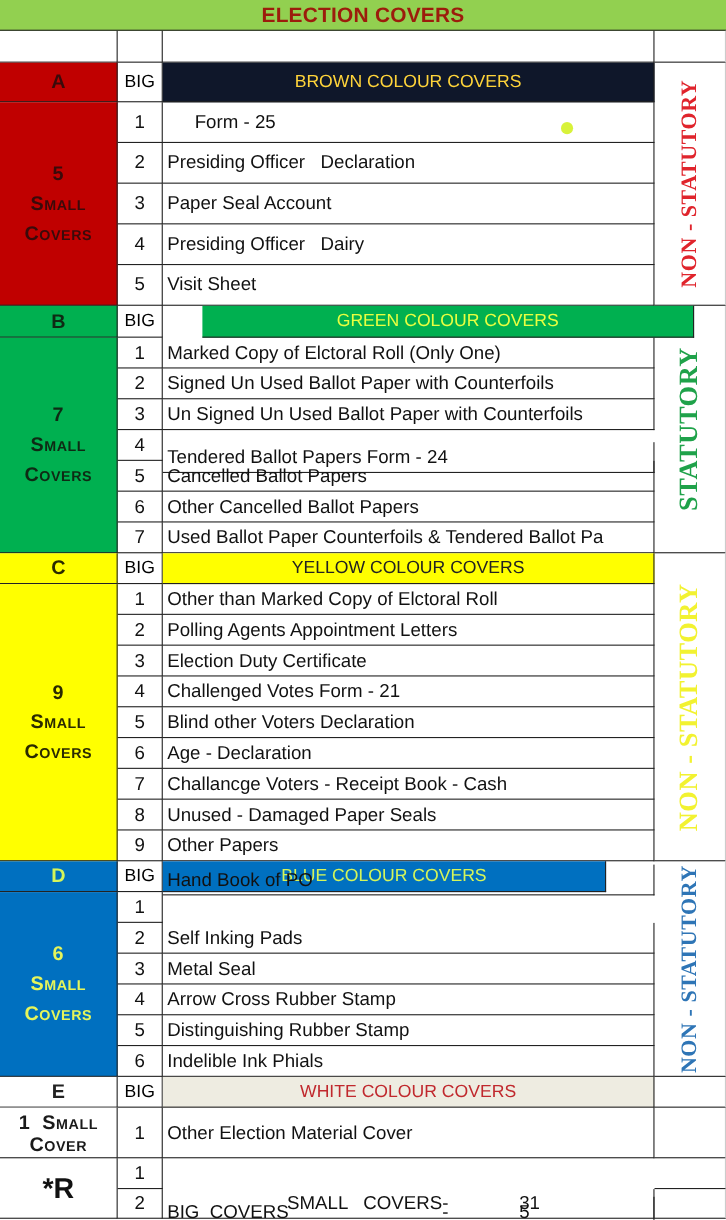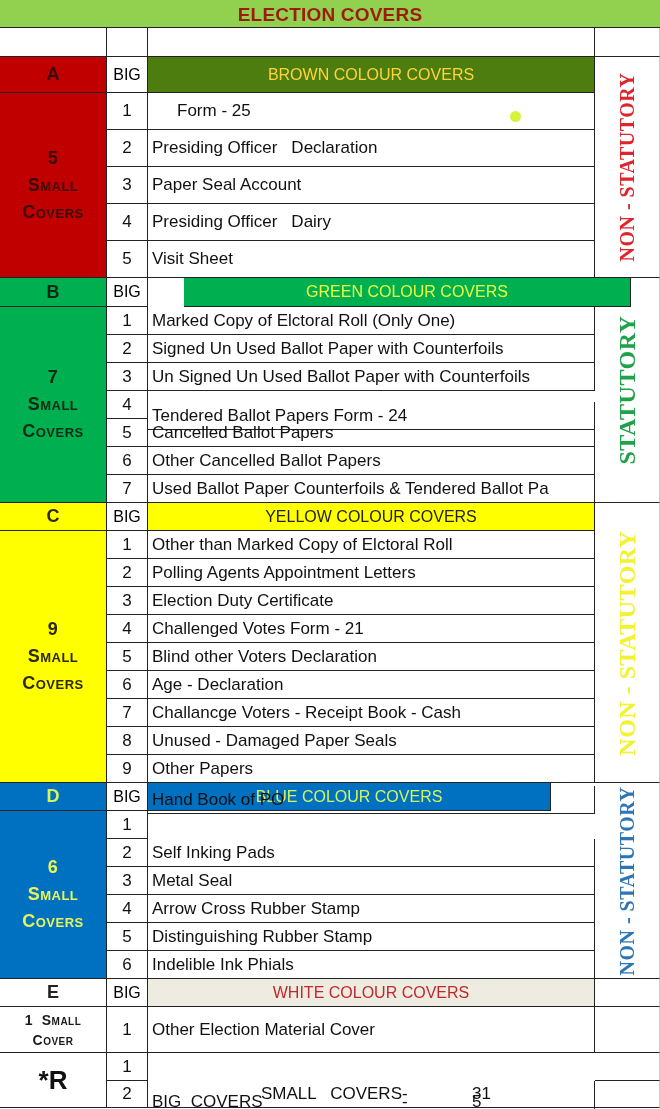--- a/index.html
+++ b/index.html
@@ -30,21 +30,21 @@
 <div class="abs title">ELECTION COVERS</div>
 
 <div class="cell" style="left:0;top:28px;width:107px;height:29px;"></div>
 <div class="cell" style="left:107px;top:28px;width:41px;height:29px;"></div>
 <div class="cell" style="left:148px;top:28px;width:447px;height:29px;"></div>
 <div class="side" style="left:595px;top:28px;width:65px;height:29px;"></div>
 
 <div>
   <div class="cell letter" style="left:0;top:57px;width:107px;height:36px;background:#c00000;color:#3a0a0a;">A</div>
   <div class="cell hdr" style="left:107px;top:57px;width:41px;height:36px;">BIG</div>
-  <div class="cell hdr" style="left:148px;top:57px;width:447px;height:36px;background:#4d7c0f;color:#ffd43a;">BROWN COLOUR COVERS</div>
+  <div class="cell hdr" style="left:148px;top:57px;width:447px;height:36px;background:#0f172a;color:#ffd43a;">BROWN COLOUR COVERS</div>
   <div class="cell group" style="left:0;top:93px;width:107px;height:185px;background:#c00000;color:#3a0a0a;">
     <span>5</span>
     <span>Small</span>
     <span>Covers</span>
   </div>
 
   <div class="cell num" style="left:107px;top:93px;width:41px;height:37px;">1</div>
   <div class="cell txt" style="left:148px;top:93px;width:447px;height:37px;">
     <span style="margin-left:25px;">Form - 25</span>
   </div>
@@ -156,21 +156,21 @@
   <div class="cell txt" style="left:148px;top:951px;width:447px;height:28px;">Indelible Ink Phials</div>
   <div class="side" style="left:595px;top:783px;width:65px;height:196px;">
     <div class="vert" style="color:#2e75b6;">NON - STATUTORY</div>
   </div>
 </div>
 
 <div>
   <div class="cell letter" style="left:0;top:979px;width:107px;height:28px;background:#fff;color:#222;">E</div>
   <div class="cell hdr" style="left:107px;top:979px;width:41px;height:28px;">BIG</div>
   <div class="cell hdr" style="left:148px;top:979px;width:447px;height:28px;background:#eeece1;color:#c0282d;">WHITE COLOUR COVERS</div>
-  <div class="cell group" style="left:0;top:1007px;width:107px;height:46px;background:#fff;color:#1a1a1a;font-size:14px;line-height:20px;">
+  <div class="cell group" style="left:0;top:1007px;width:107px;height:46px;background:#fff;color:#1a1a1a;font-size:18px;line-height:20px;">
     <span style="white-space:pre;">1  Small</span>
     <span>Cover</span>
   </div>
   <div class="cell num" style="left:107px;top:1007px;width:41px;height:46px;">1</div>
   <div class="cell txt" style="left:148px;top:1007px;width:447px;height:46px;">Other Election Material Cover</div>
   <div class="side" style="left:595px;top:979px;width:65px;height:28px;"></div>
   <div class="side" style="left:595px;top:1007px;width:65px;height:46px;"></div>
 </div>
 
 <div>

